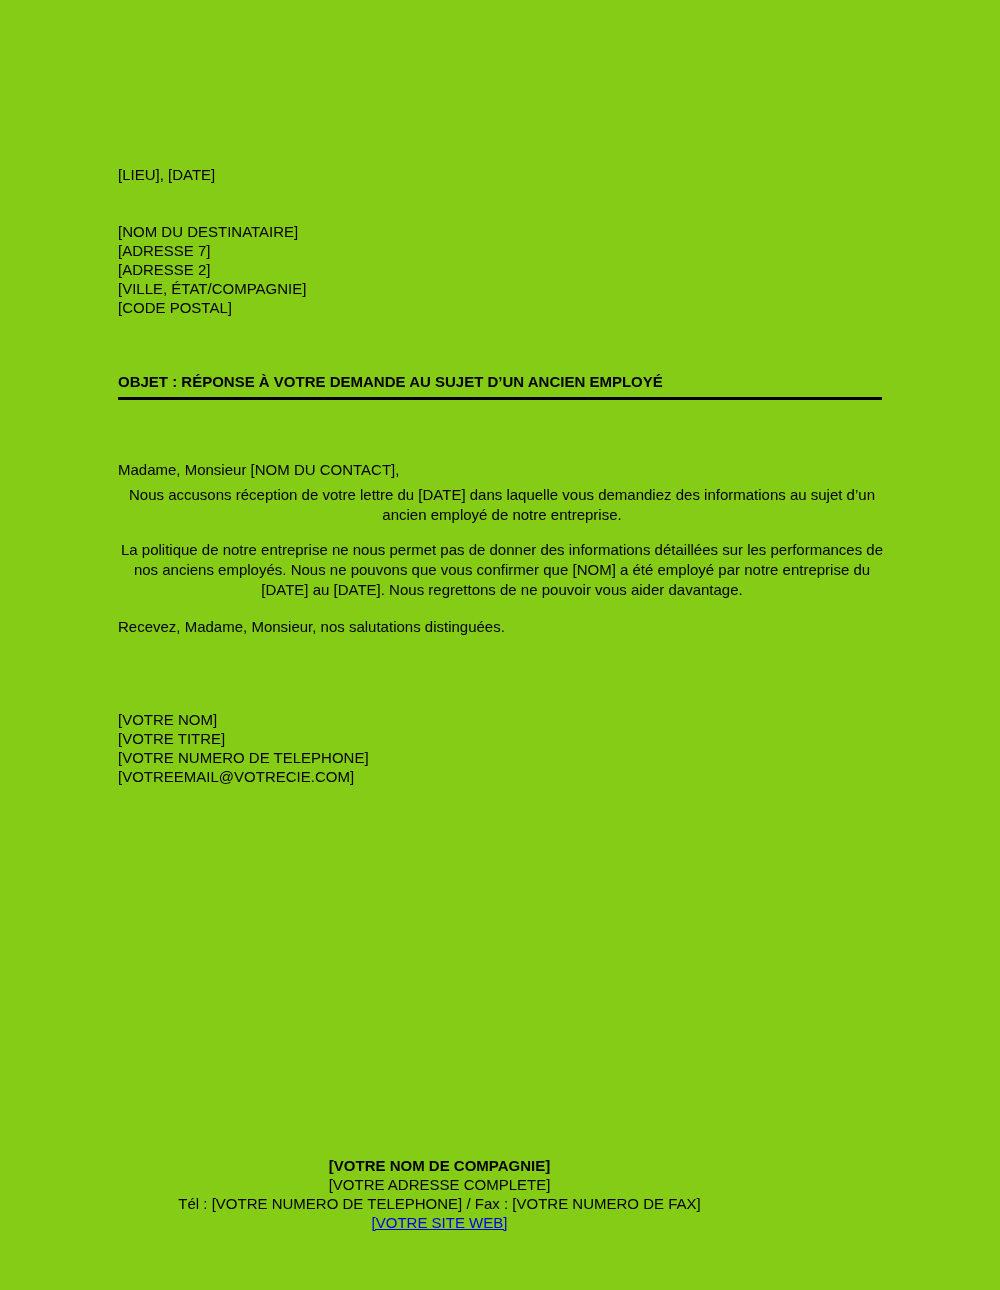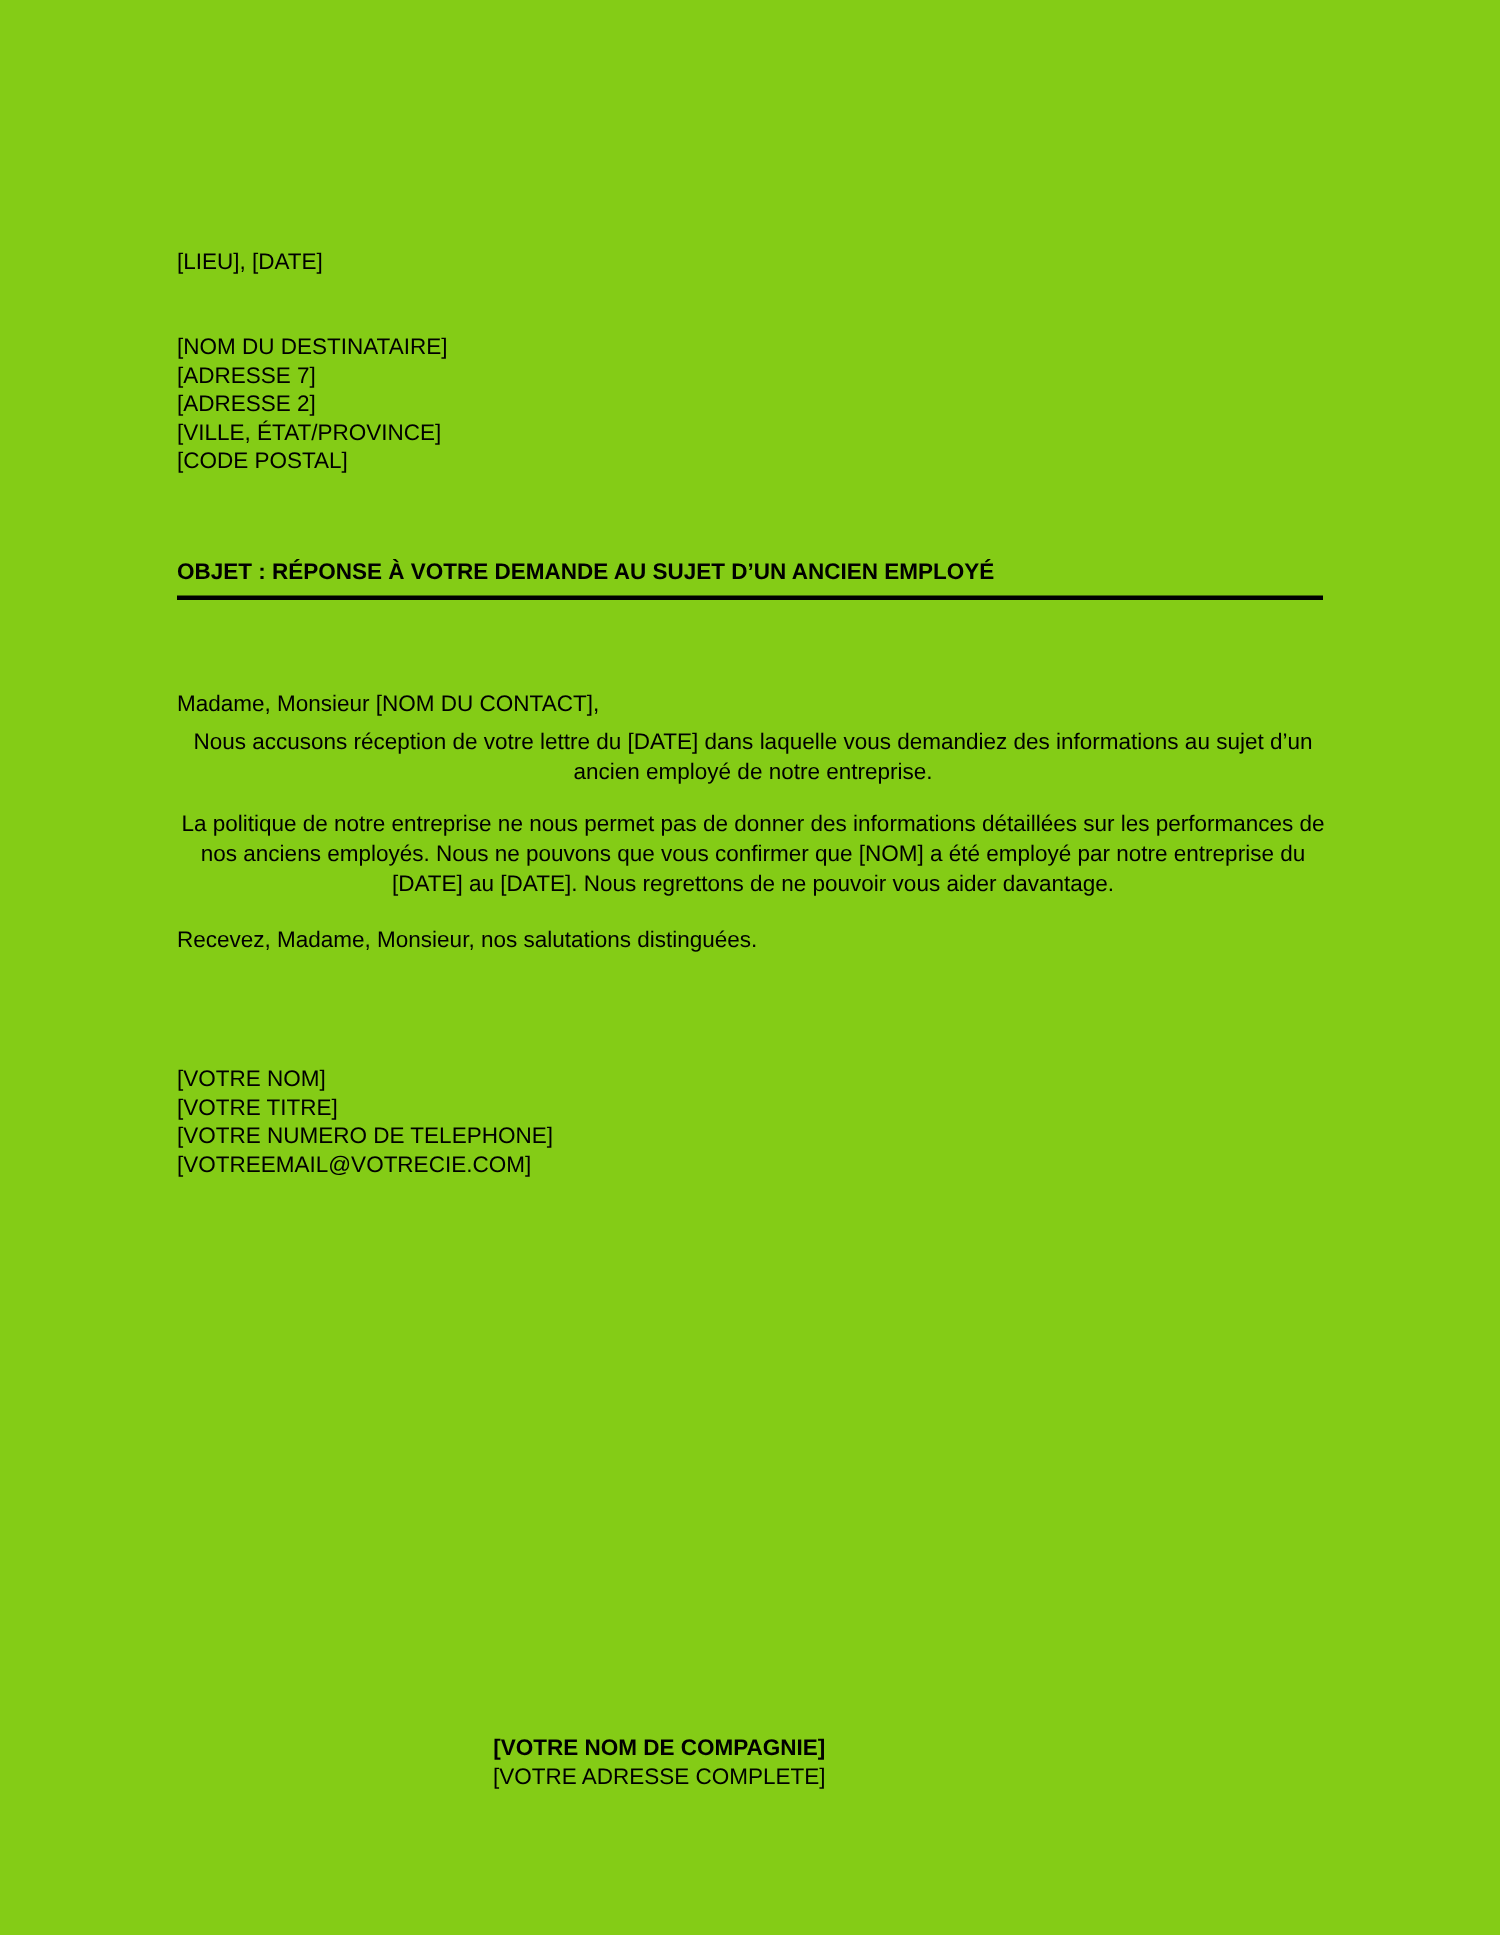--- a/index.html
+++ b/index.html
@@ -94,21 +94,21 @@
 <body>
 
 <div class="page">
 
   <div class="loc-date">[LIEU], [DATE]</div>
 
   <div class="recipient">
     <div>[NOM DU DESTINATAIRE]</div>
     <div>[ADRESSE 7]</div>
     <div>[ADRESSE 2]</div>
-    <div>[VILLE, ÉTAT/PROVINCE]</div>
+    <div>[VILLE, ÉTAT/COMPAGNIE]</div>
     <div>[CODE POSTAL]</div>
   </div>
 
   <div class="subject">OBJET : RÉPONSE À VOTRE DEMANDE AU SUJET D’UN ANCIEN EMPLOYÉ</div>
 
   <div class="rule"></div>
 
   <div class="salutation">Madame, Monsieur [NOM DU CONTACT],</div>
 
   <div class="para para-1">Nous accusons réception de votre lettre du [DATE] dans laquelle vous demandiez des informations au sujet d’un ancien employé de notre entreprise.</div>
@@ -120,15 +120,19 @@
   <div class="signature">
     <div>[VOTRE NOM]</div>
     <div>[VOTRE TITRE]</div>
     <div>[VOTRE NUMERO DE TELEPHONE]</div>
     <div>[VOTREEMAIL@VOTRECIE.COM]</div>
   </div>
 
   <div class="footer">
     <div class="company">[VOTRE NOM DE COMPAGNIE]</div>
     <div>[VOTRE ADRESSE COMPLETE]</div>
+    <div>Tél : [VOTRE NUMERO DE TELEPHONE] / Fax : [VOTRE NUMERO DE FAX]</div>
+    <div>
+      <a class="weblink" href="#">[VOTRE SITE WEB]</a>
+    </div>
   </div>
 
 </div>
 
 </body></html>

